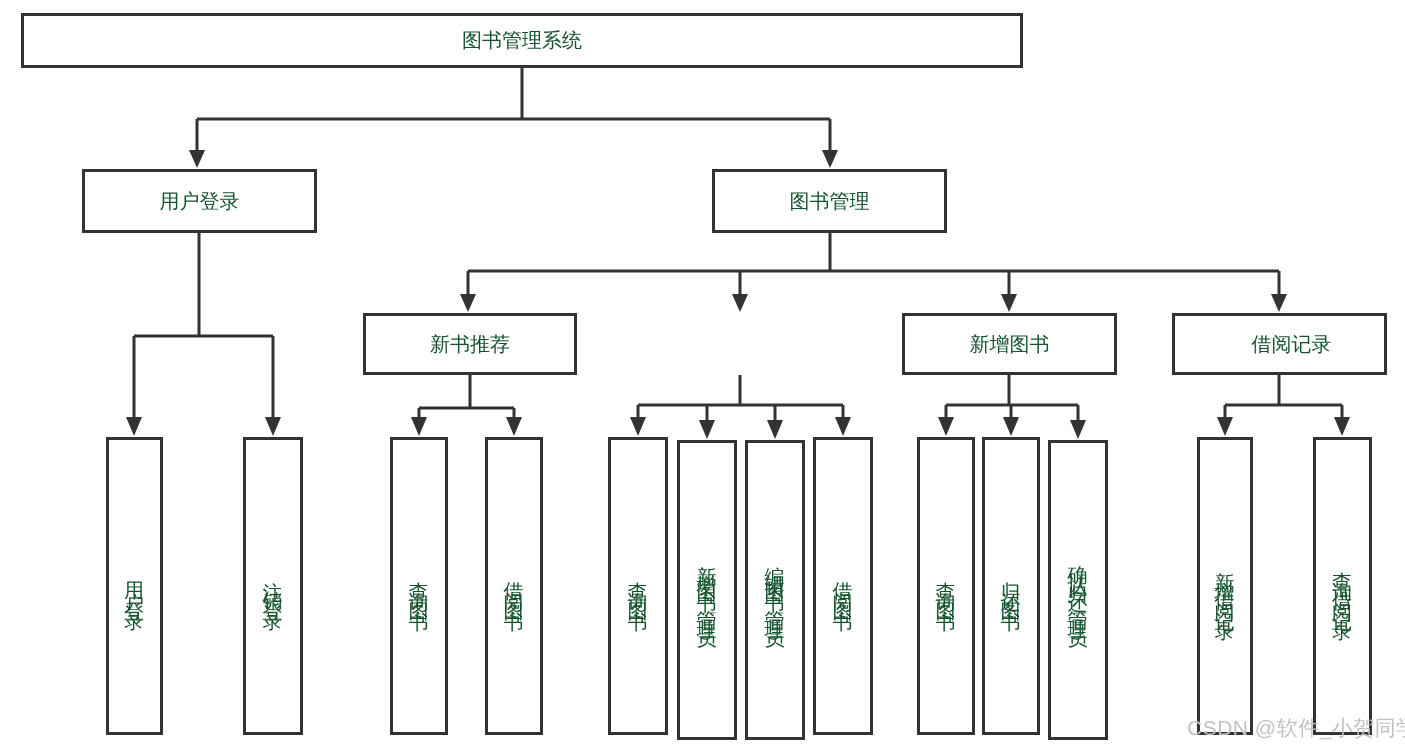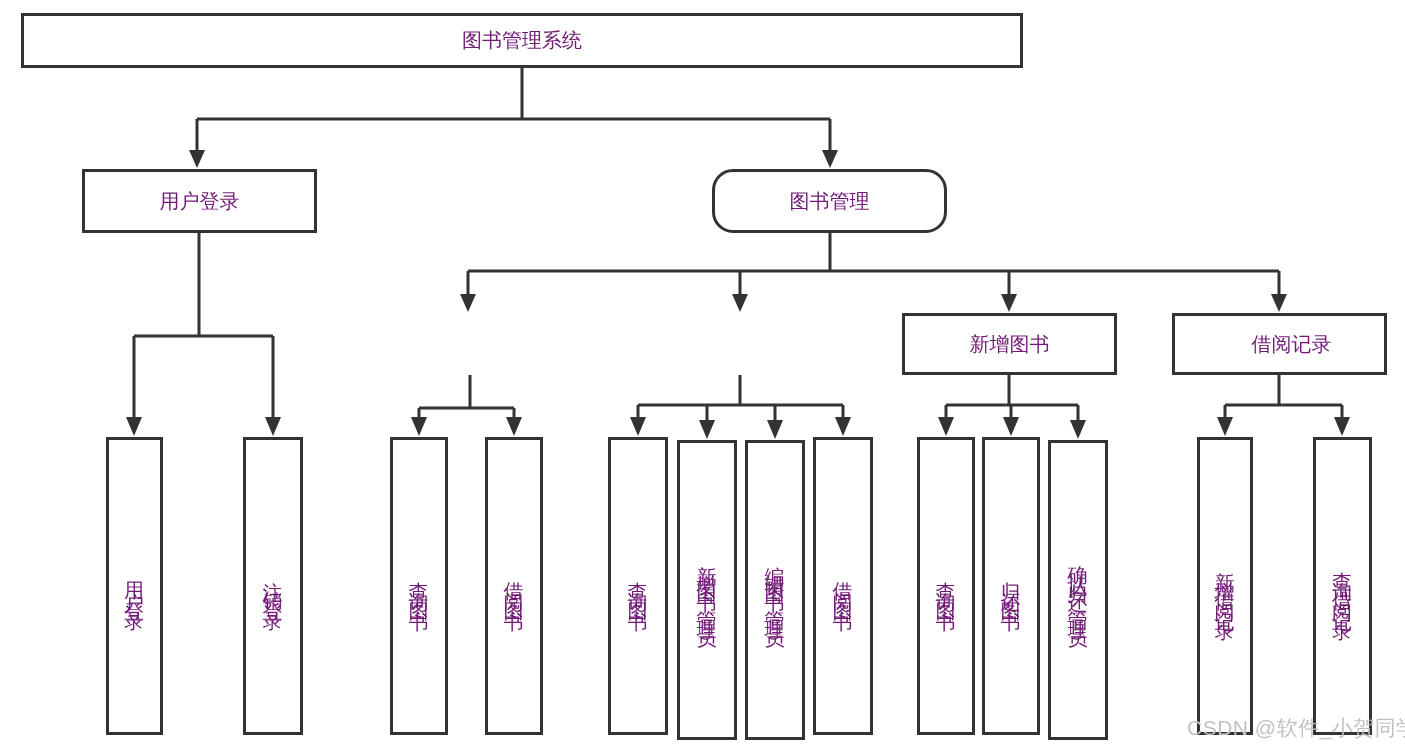--- a/index.html
+++ b/index.html
@@ -31,38 +31,38 @@
     stroke: none;
   }
   .node {
     position: absolute;
     box-sizing: border-box;
     border: 3px solid #333333;
     background: #ffffff;
     display: flex;
     align-items: center;
     justify-content: center;
-    color: #701a75;
+    color: #14532d;
     font-size: 20px;
     z-index: 2;
   }
   .node .lbl { white-space: nowrap; }
   .leaf .lbl {
     writing-mode: vertical-rl;
     text-orientation: mixed;
     letter-spacing: 10px;
     line-height: 1;
     white-space: nowrap;
   }
   .leaf.dense .lbl { letter-spacing: 9px; }
 
   
   #n-root           { left: 21px;   top: 13px;  width: 1002px; height: 55px; }
   #n-login          { left: 82px;   top: 169px; width: 235px;  height: 64px; }
-  #n-bookmgmt       { left: 712px;  top: 169px; width: 235px;  height: 64px; border-radius: 21px; }
+  #n-bookmgmt       { left: 712px;  top: 169px; width: 235px;  height: 64px; }
   #n-newbook        { left: 363px;  top: 313px; width: 214px;  height: 62px; }
   #n-bookborrow     { left: 633px;  top: 313px; width: 215px;  height: 62px; }
   #n-currentborrow  { left: 902px;  top: 313px; width: 215px;  height: 62px; }
   #n-records        { left: 1172px; top: 313px; width: 215px;  height: 62px; padding-left: 24px; }
 
   #l-user-login     { left: 106px;  top: 437px; width: 57px;   height: 298px; }
   #l-logout         { left: 243px;  top: 437px; width: 60px;   height: 298px; }
   #l-nb-query       { left: 390px;  top: 437px; width: 58px;   height: 298px; }
   #l-nb-borrow      { left: 485px;  top: 437px; width: 58px;   height: 298px; }
   #l-bb-query       { left: 608px;  top: 437px; width: 60px;   height: 298px; }
@@ -145,20 +145,23 @@
     <span class="lbl">图书管理系统</span>
   </div>
 
   <div id="n-login" class="node">
     <span class="lbl">用户登录</span>
   </div>
   <div id="n-bookmgmt" class="node">
     <span class="lbl">图书管理</span>
   </div>
 
+  <div id="n-newbook" class="node">
+    <span class="lbl">新书推荐</span>
+  </div>
   <div id="n-currentborrow" class="node">
     <span class="lbl">新增图书</span>
   </div>
   <div id="n-records" class="node">
     <span class="lbl">借阅记录</span>
   </div>
 
   <div id="l-user-login" class="node leaf">
     <span class="lbl">用户登录</span>
   </div>

